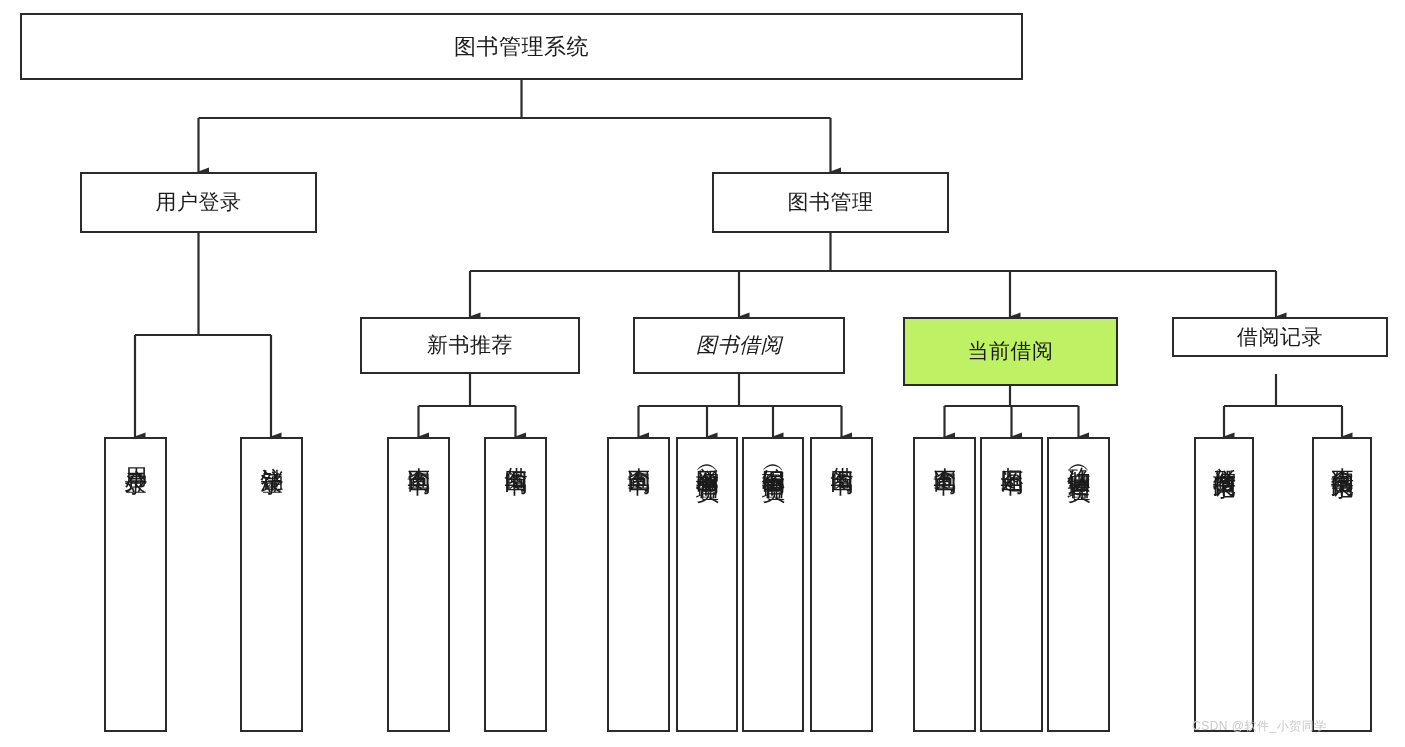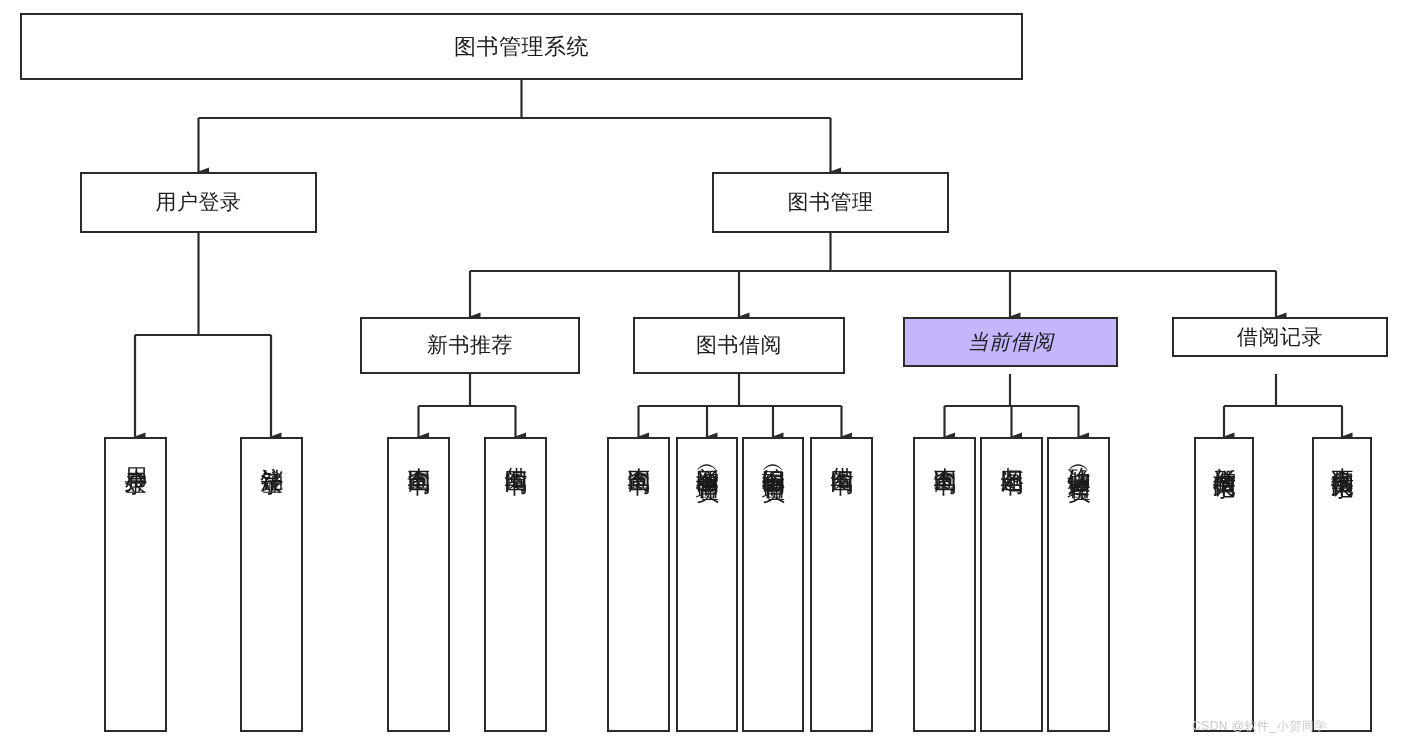--- a/index.html
+++ b/index.html
@@ -137,24 +137,24 @@
   <div class="node-box horizontal" style="left: 80px; top: 172px; width: 237px; height: 61px; border-color: rgb(43, 43, 43); background: rgb(255, 255, 255);">
     <span class="node-label" style="color: rgb(27, 27, 27);">用户登录</span>
   </div>
   <div class="node-box horizontal" style="left: 360px; top: 317px; width: 220px; height: 57px; border-color: rgb(43, 43, 43); background: rgb(255, 255, 255);">
     <span class="node-label" style="color: rgb(27, 27, 27);">新书推荐</span>
   </div>
 
   <div class="node-box horizontal" style="left: 712px; top: 172px; width: 237px; height: 61px; border-color: rgb(43, 43, 43); background: rgb(255, 255, 255);">
     <span class="node-label" style="color: rgb(27, 27, 27);">图书管理</span>
   </div>
-  <div class="node-box horizontal" style="left: 633px; top: 317px; width: 212px; height: 57px; border-color: rgb(43, 43, 43); background: rgb(255, 255, 255);">
+  <div class="node-box horizontal" style="left: 633px; top: 317px; width: 212px; height: 57px; border-color: rgb(43, 43, 43); background: rgb(255, 255, 255); font-style: italic;">
     <span class="node-label" style="color: rgb(27, 27, 27);">图书借阅</span>
   </div>
-  <div class="node-box horizontal" style="left: 903px; top: 317px; width: 215px; height: 50px; border-color: rgb(43, 43, 43); background: #c4b5fd; font-style: italic;">
+  <div class="node-box horizontal" style="left: 903px; top: 317px; width: 215px; height: 69px; border-color: rgb(43, 43, 43); background: #bef264;">
     <span class="node-label" style="color: rgb(27, 27, 27);">当前借阅</span>
   </div>
   <div class="node-box horizontal" style="left: 1172px; top: 317px; width: 216px; height: 40px; border-color: rgb(43, 43, 43); background: rgb(255, 255, 255);">
     <span class="node-label" style="color: rgb(27, 27, 27);">借阅记录</span>
   </div>
 
   <div class="node-box vertical" style="left: 104px; top: 437px; width: 63px; height: 295px; border-color: rgb(43, 43, 43); background: rgb(255, 255, 255);">
     <span class="node-label" style="color: rgb(27, 27, 27);">用户登录</span>
   </div>
   <div class="node-box vertical" style="left: 240px; top: 437px; width: 63px; height: 295px; border-color: rgb(43, 43, 43); background: rgb(255, 255, 255);">

